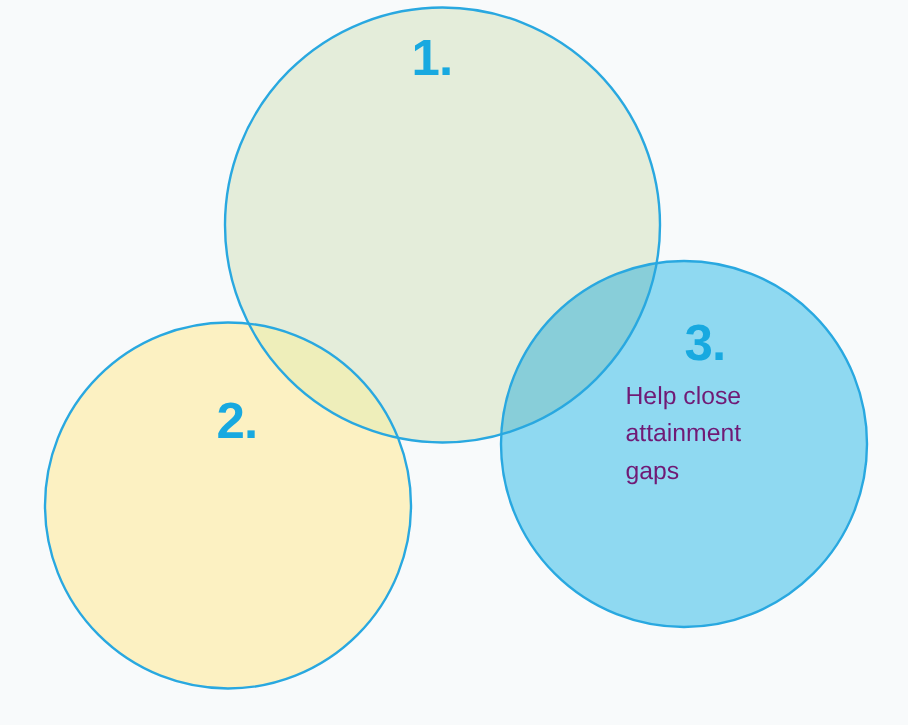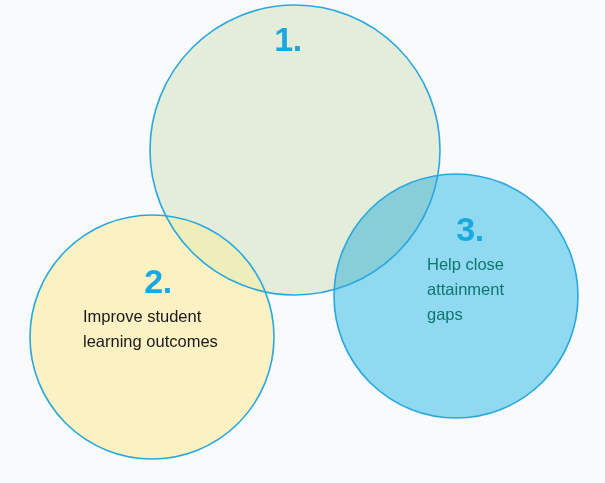--- a/index.html
+++ b/index.html
@@ -105,24 +105,22 @@
     <circle id="stroke-c2" cx="152" cy="337" r="122" fill="none" stroke="#29a8e0" stroke-width="1.6"></circle>
     <circle id="stroke-c3" cx="456" cy="296" r="122" fill="none" stroke="#29a8e0" stroke-width="1.6"></circle>
   </svg>
 
   <div class="circle-text" id="text-block-1">
     <div class="circle-number" style="color: rgb(24, 169, 224);">1.</div>
   </div>
 
   <div class="circle-text" id="text-block-2">
     <div class="circle-number" style="color: rgb(24, 169, 224);">2.</div>
-    <div class="circle-body" style="color: rgb(26, 26, 26);">Improve student
-learning outcomes</div>
   </div>
 
   <div class="circle-text" id="text-block-3">
     <div class="circle-number" style="color: rgb(24, 169, 224);">3.</div>
-    <div class="circle-body" style="color: #0f766e; margin-left: 10px;">Help close
+    <div class="circle-body" style="color: #701a75;">Help close
 attainment
 gaps</div>
   </div>
 
 </div>
 
 </body></html>

